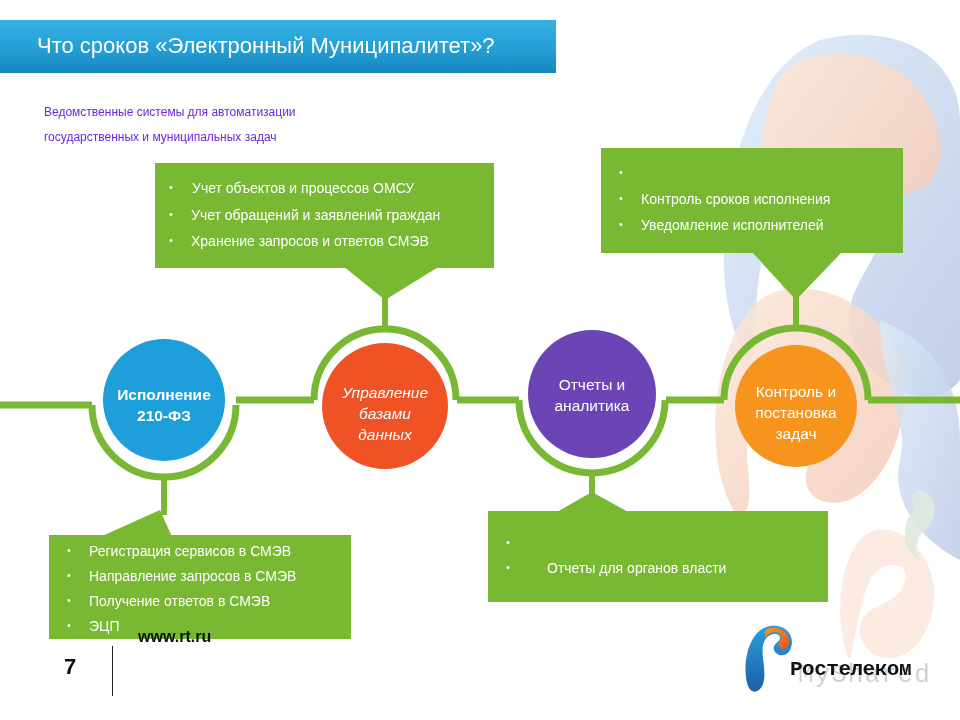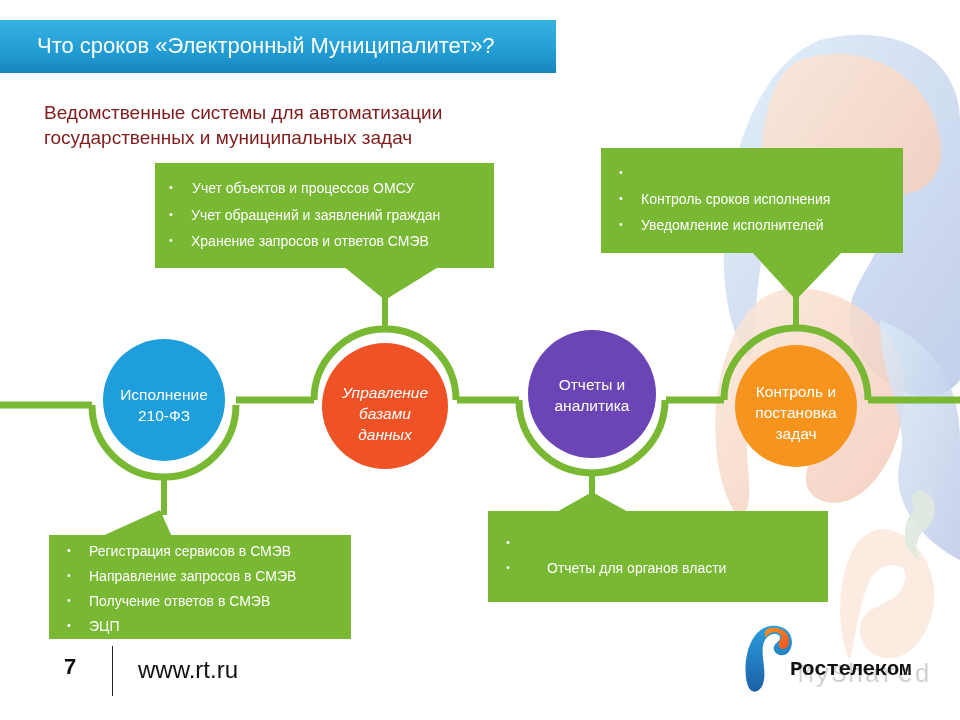--- a/index.html
+++ b/index.html
@@ -2,30 +2,30 @@
 <html><head>
 <meta charset="utf-8">
 <style>
   html, body { margin:0; padding:0; }
   body { width:960px; height:720px; position:relative; overflow:hidden; background:#ffffff;
          font-family:"Liberation Sans", sans-serif; }
   .bg-deco { position:absolute; left:0; top:0; width:960px; height:720px; }
   .title-bar { position:absolute; left:0; top:20px; width:556px; height:53px;
      background:linear-gradient(to bottom, #35b1e2 0%, #239fd6 55%, #1785bf 100%); }
   .title-text { position:absolute; left:37px; top:13px; color:#ffffff; font-size:22px; white-space:nowrap; }
-  .subtitle { position:absolute; left:44px; top:100px; color:#7f1d1d; font-size:19px; line-height:25px; }
+  .subtitle { position:absolute; left:44px; top:100px; color:#6d28d9; font-size:12px; line-height:25px; }
   .diagram { position:absolute; left:0; top:0; width:960px; height:720px; }
   .box { position:absolute; background:#78b833; color:#ffffff; }
   .box ul { list-style:none; margin:0; padding:0; }
   .box li { position:relative; font-size:14px; white-space:nowrap; }
   .box li .bullet { position:absolute; font-size:11px; top:1px; }
   .circle-label { position:absolute; color:#ffffff; text-align:center; font-size:15.5px; line-height:21px; }
   .footer-num { position:absolute; left:64px; top:654px; font-size:22px; font-weight:bold; color:#111; }
   .footer-divider { position:absolute; left:112px; top:646px; width:1px; height:50px; background:#222; }
-  .footer-url { position:absolute; left:138px; top:656px; font-size:24px; font-weight:normal; color:#111; }
+  .footer-url { position:absolute; left:138px; top:628px; font-size:16px; font-weight:bold; color:#111; }
   .logo { position:absolute; left:740px; top:618px; width:220px; height:90px;font-family:Liberation Mono, monospace; }
   .logo-text { position:absolute; left:50px; top:40px; font-size:21px; font-weight:bold; color:#111; letter-spacing:-0.5px; }
   .watermark { position:absolute; left:58px; top:42px; font-size:26px; color:rgba(120,120,120,0.35); letter-spacing:1px; }
 </style>
 </head>
 <body>
 
 <svg class="bg-deco" viewBox="0 0 960 720" xmlns="http://www.w3.org/2000/svg">
   <defs>
     <linearGradient id="gPeach" x1="0" y1="0" x2="1" y2="1">
@@ -78,21 +78,21 @@
   <polygon points="752,252 842,252 796,300" fill="#78b833"></polygon>
   <polygon points="100,537 160,510 172,537" fill="#78b833"></polygon>
   <polygon points="555,513 592,492 630,513" fill="#78b833"></polygon>
 
   <circle cx="164" cy="400" r="61" fill="#1e9fdc"></circle>
   <circle cx="385" cy="406" r="63" fill="#ee5225"></circle>
   <circle cx="592" cy="394" r="64" fill="#6b45b5"></circle>
   <circle cx="796" cy="406" r="61" fill="#f7941d"></circle>
 </svg>
 
-<div class="circle-label" style="left:99px; top:384px; width:130px;">
+<div class="circle-label" style="left:99px; top:384px; width:130px;font-weight:bold;">
   <div>Исполнение</div>
   <div>210-ФЗ</div>
 </div>
 <div class="circle-label" style="left:320px; top:382px; width:130px;font-style:italic;">
   <div>Управление</div>
   <div>базами</div>
   <div>данных</div>
 </div>
 <div class="circle-label" style="left:527px; top:374px; width:130px;">
   <div>Отчеты и</div>

